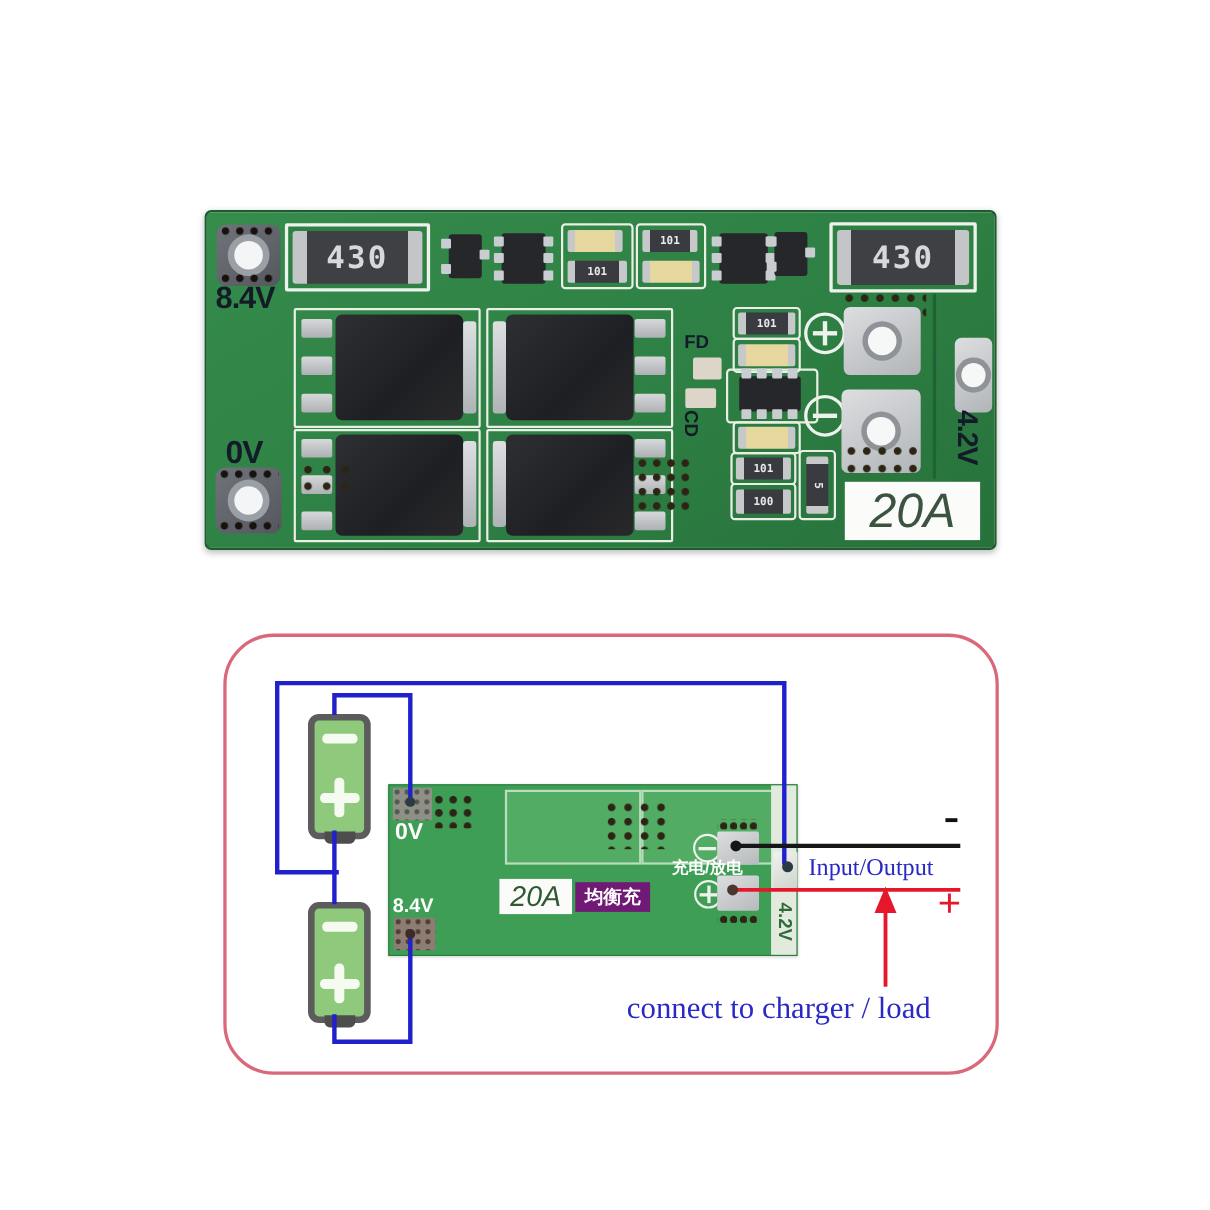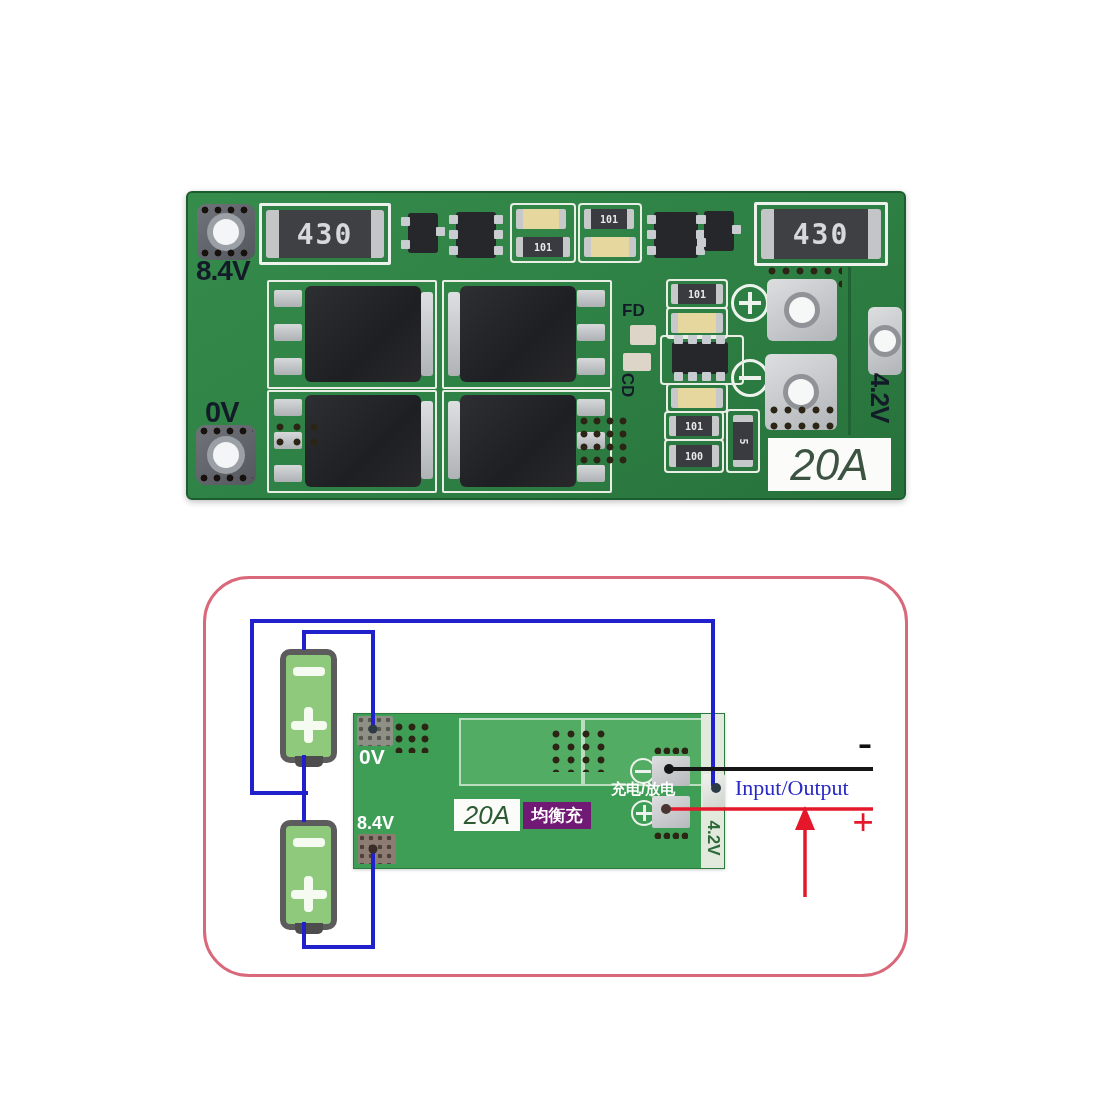--- a/index.html
+++ b/index.html
@@ -312,14 +312,15 @@
     <circle cx="669" cy="769" r="5" fill="#161616"></circle>
     <path d="M665 809 H873" fill="none" stroke="#e5182b" stroke-width="3.5"></path>
     <circle cx="666" cy="809" r="5" fill="#4a3530"></circle>
     <path d="M805 897 V828" fill="none" stroke="#e5182b" stroke-width="3.5"></path>
     <polygon points="805,806 795,830 815,830" fill="#e5182b"></polygon>
   </svg>
 
   <div class="abs" style="left:848px;top:718px;width:34px;height:40px;font-size:42px;font-weight:bold;color:#111111;text-align:center;font-family:'Liberation Serif',serif;">-</div>
   <div class="abs blue-serif" style="left:735px;top:775px;font-size:22px;white-space:nowrap;">Input/Output</div>
   <div class="abs" style="left:845px;top:800px;width:36px;height:40px;font-size:38px;font-weight:bold;color:#e5182b;text-align:center;font-family:'Liberation Serif',serif;">+</div>
+  <div class="abs blue-serif" style="left:536px;top:901px;width:344px;font-size:28px;text-align:center;white-space:nowrap;">connect to charger / load</div>
 
 </div>
 
 </body></html>

